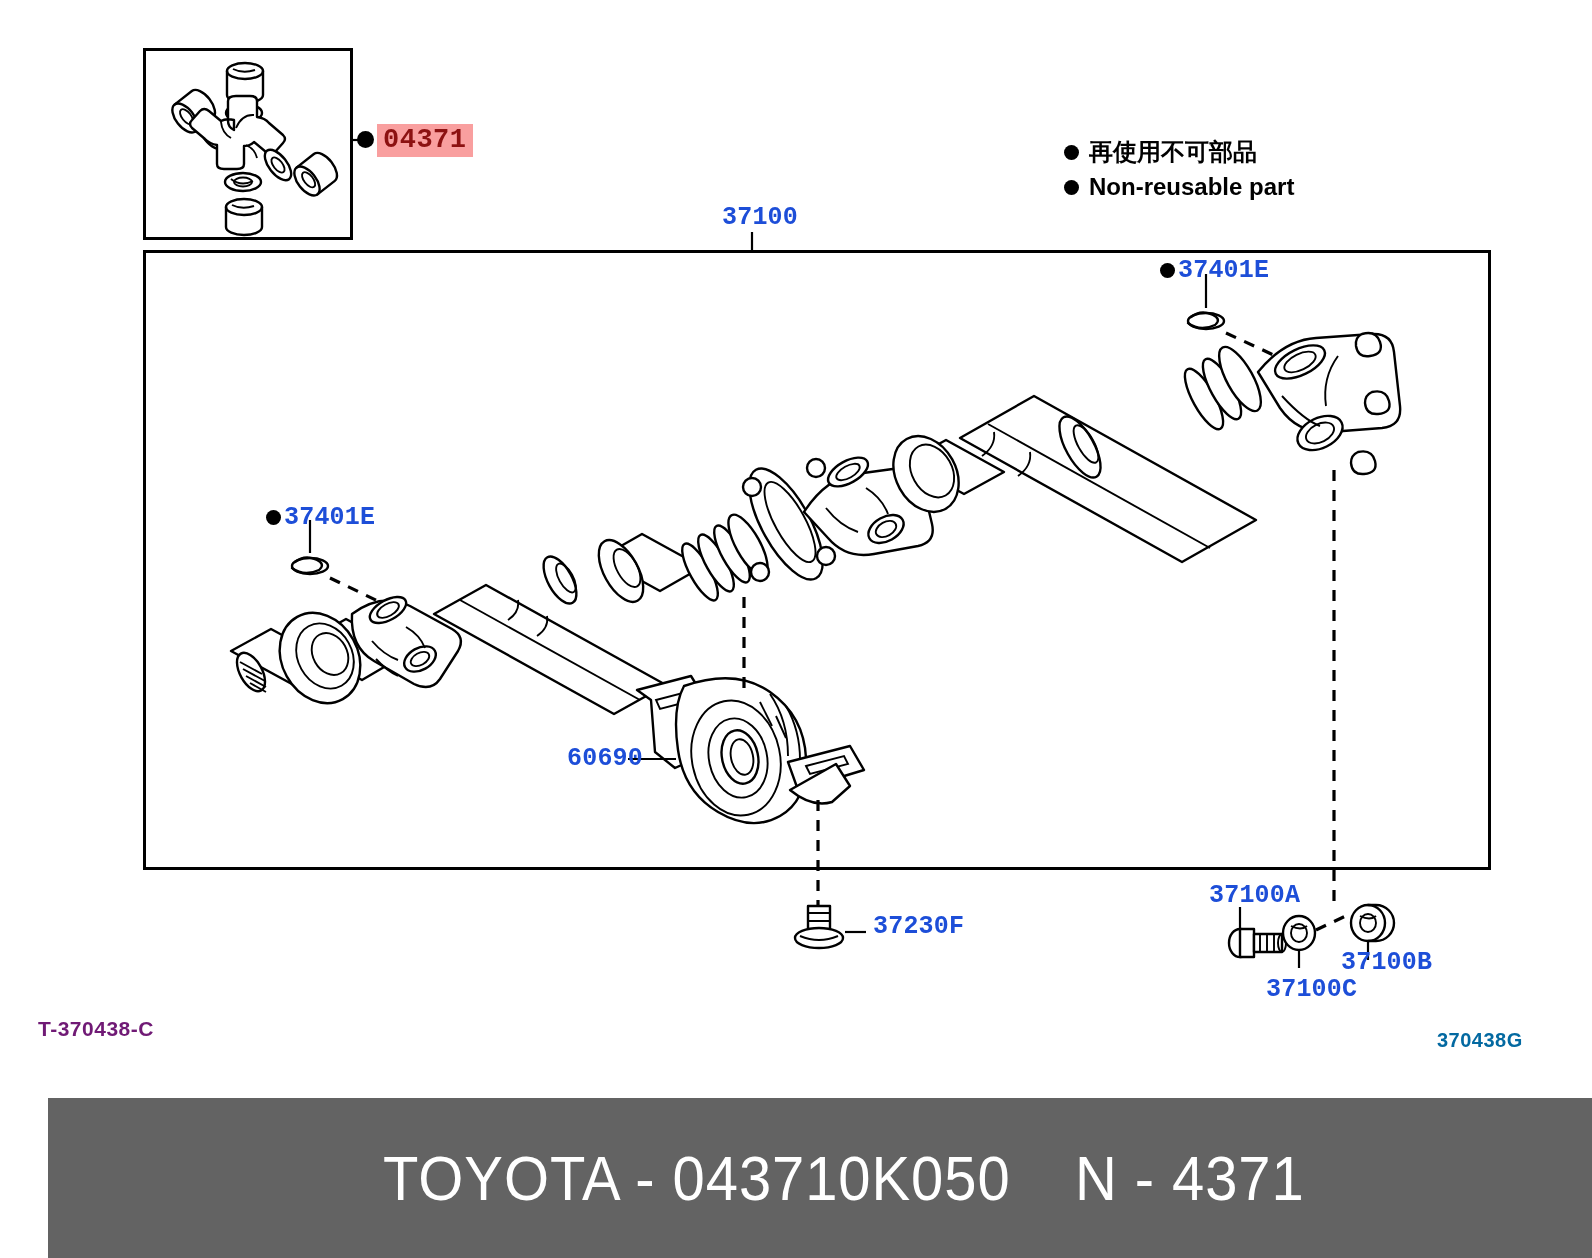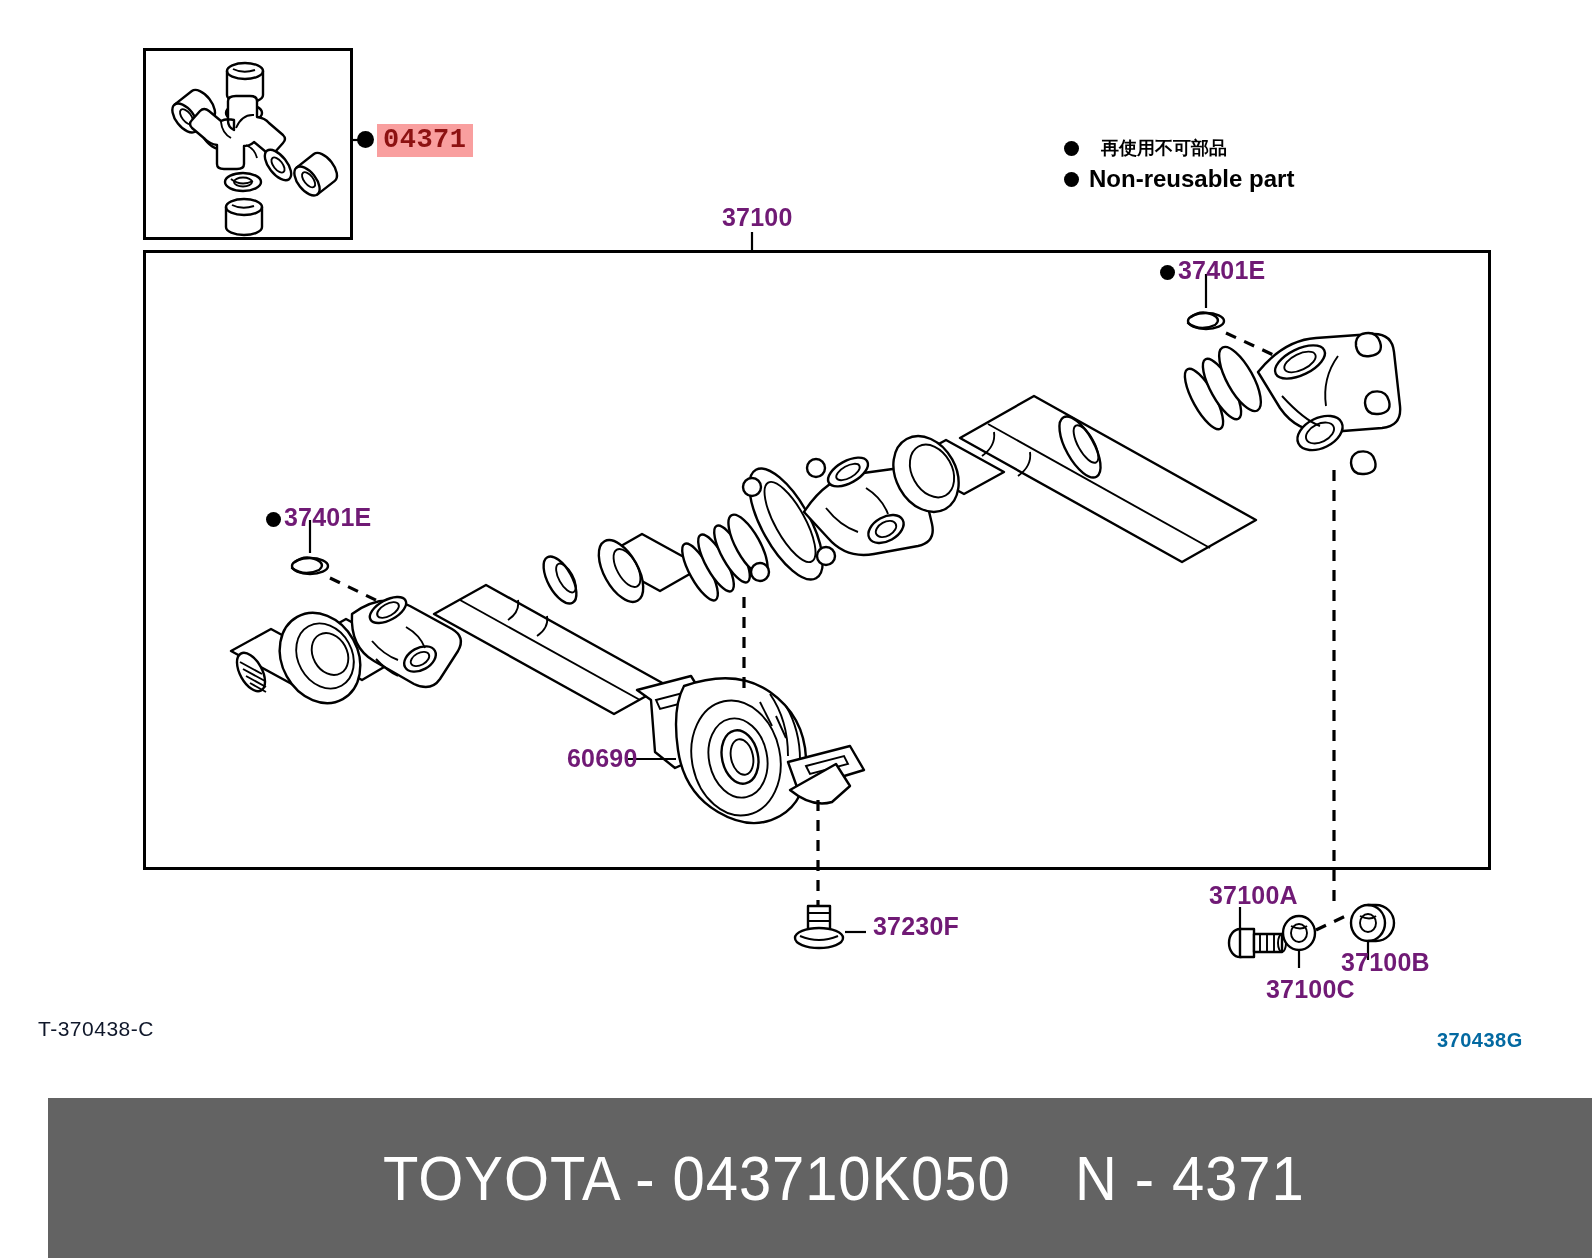--- a/index.html
+++ b/index.html
@@ -21,24 +21,24 @@
     border: 3px solid #000;
     background: transparent;
     box-sizing: border-box;
   }
   #inset-frame { left: 143px; top: 48px; width: 210px; height: 192px; }
   #main-frame  { left: 143px; top: 250px; width: 1348px; height: 620px; }
 
   
   .lbl {
     position: absolute;
-    font-family: Liberation Sans, sans-serif;
+    font-family: Liberation Mono, monospace;
     font-weight: bold;
     font-size: 25px;
-    color: #701a75;
+    color: #1d4ed8;
     white-space: nowrap;
     letter-spacing: 0.2px;
   }
 
   .bullet {
     display: inline-block;
     width: 15px; height: 15px;
     border-radius: 50%;
     background: #000;
     vertical-align: -1px;
@@ -73,24 +73,24 @@
     margin-bottom: 5px;
     font-weight: bold;
     font-size: 24px;
     color: #000;
     white-space: nowrap;
   }
   .legend-row .dot {
     width: 15px; height: 15px; border-radius: 50%;
     background: #000; margin-right: 10px; flex: none;
   }
-  .legend-jp { font-family: "DejaVu Sans", sans-serif; font-size: 18px; margin-left: 12px; }
-
-  
-  #code-left  { position: absolute; left: 38px;  top: 1017px; font-size: 21px; font-weight: normal; color: #0f172a; letter-spacing: .5px; }
+  .legend-jp { font-family: "DejaVu Sans", sans-serif; font-size: 24px; }
+
+  
+  #code-left  { position: absolute; left: 38px;  top: 1017px; font-size: 21px; font-weight: bold; color: #701a75; letter-spacing: .5px; }
   #code-right { position: absolute; left: 1437px; top: 1029px; font-size: 20px; font-weight: bold; color: #0369a1; letter-spacing: .5px; }
 
   
   #banner {
     position: absolute;
     left: 0; top: 1098px; width: 1592px; height: 160px;
     background: #636363;
     display: flex; align-items: center; justify-content: center; margin-left: 48px;
   }
   #banner-inner {

